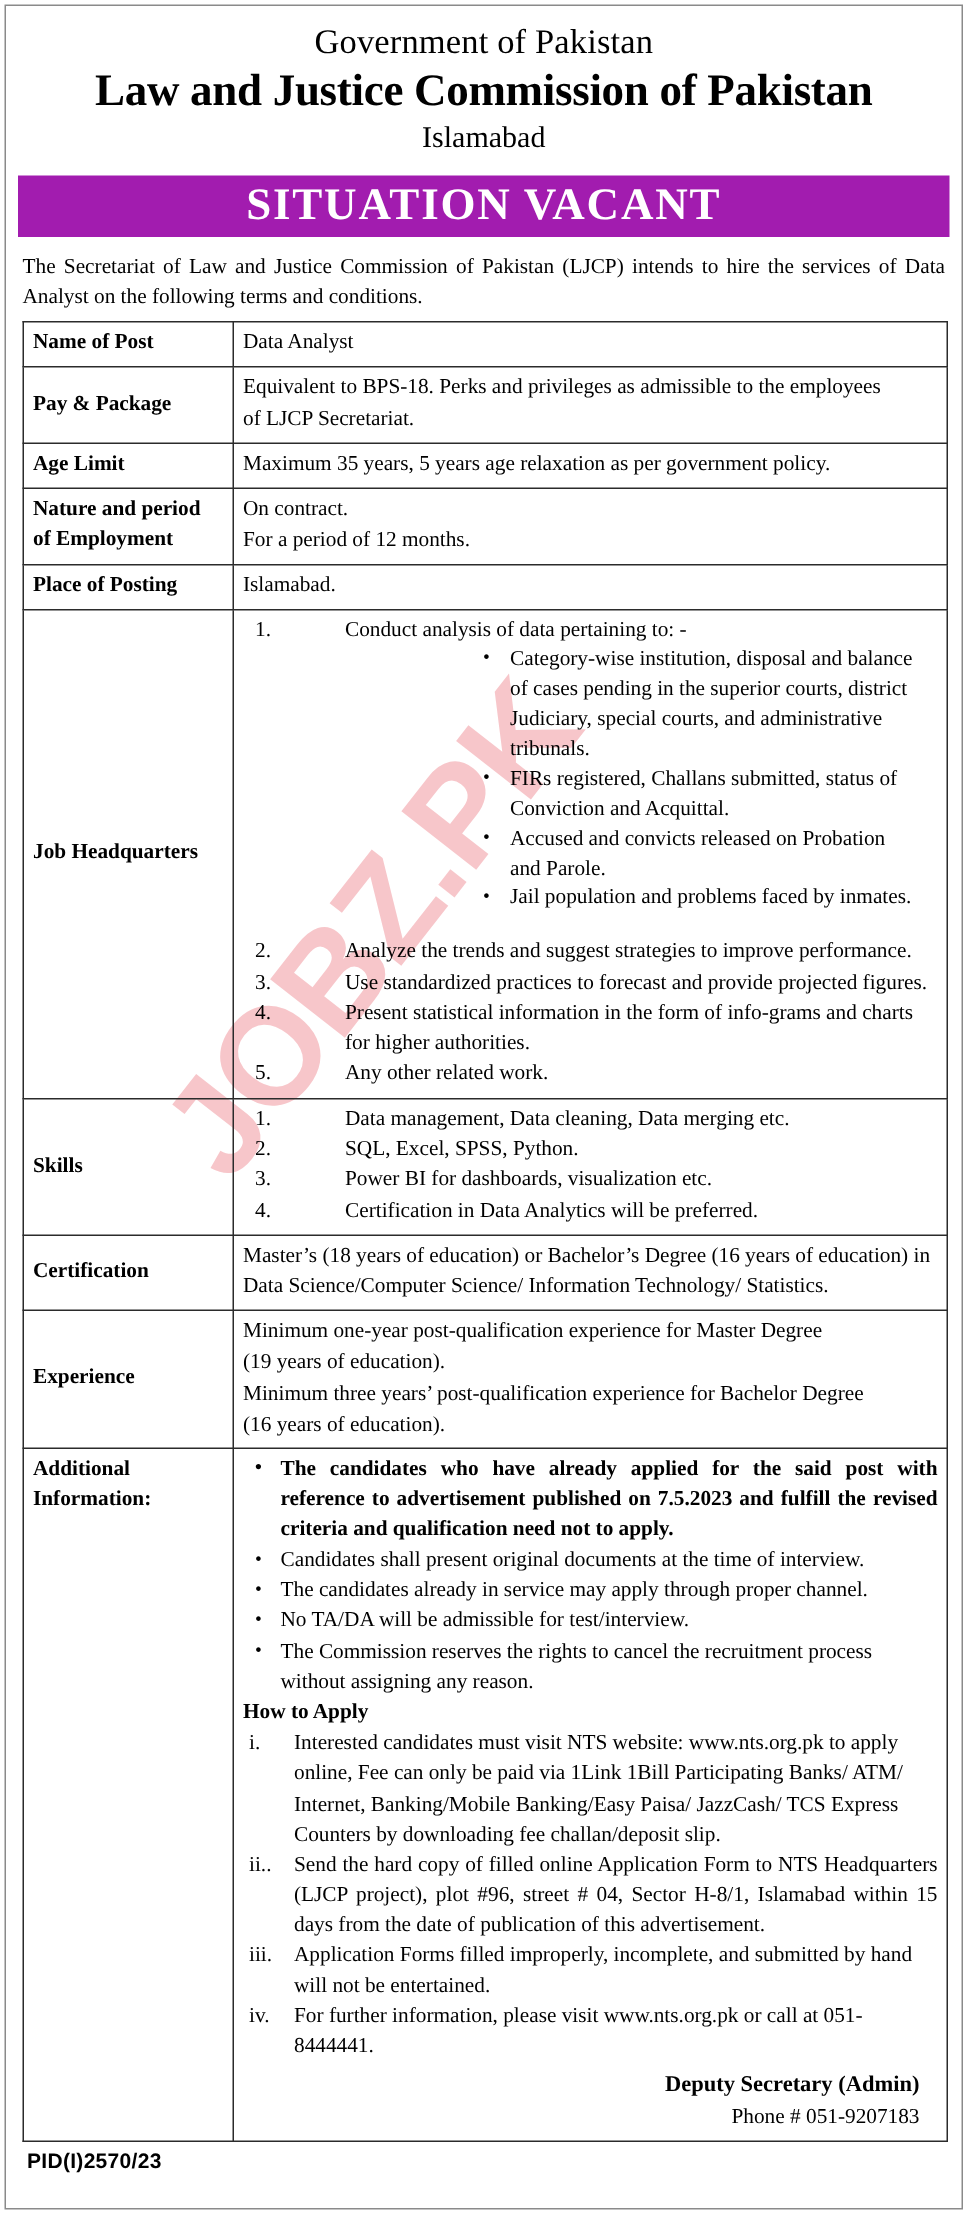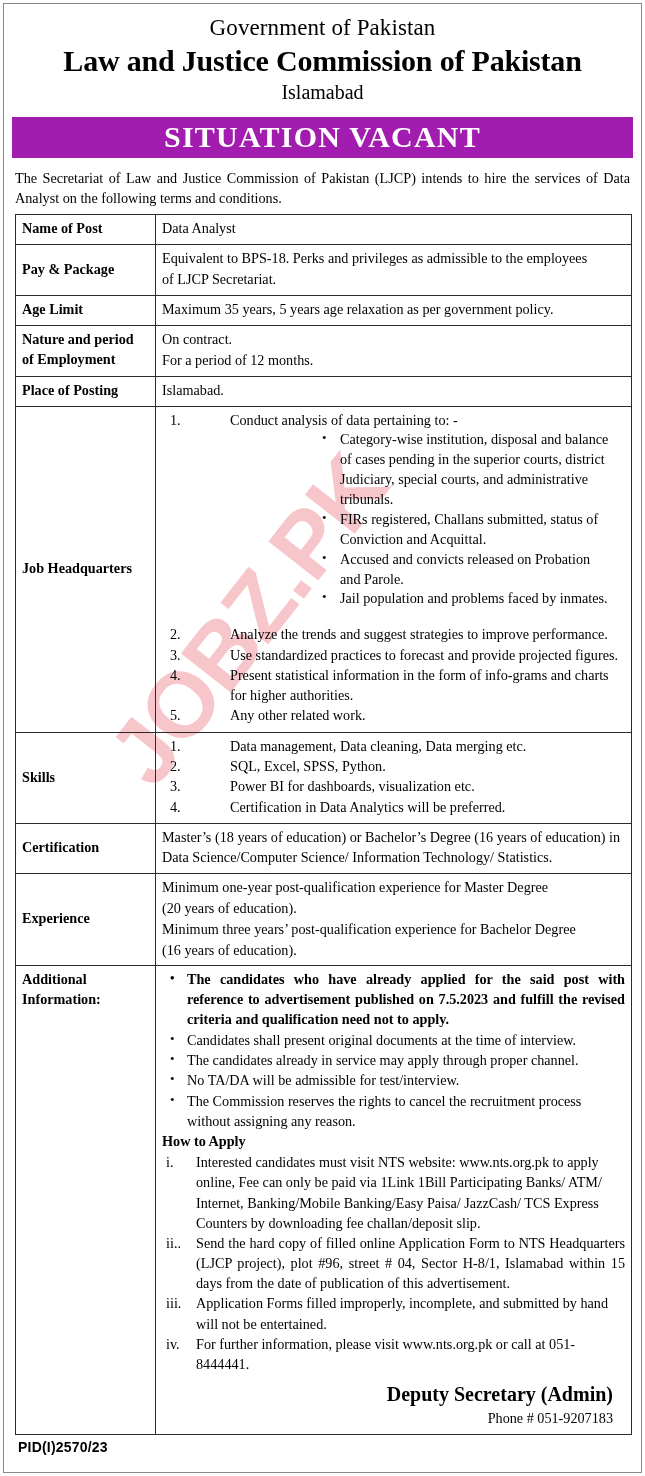--- a/index.html
+++ b/index.html
@@ -194,21 +194,21 @@
   ol.roman > li > .rn {
     position: absolute; left: 4px; top: 0;
     width: 26px;
     text-align: left;
   }
   ol.roman > li.just { text-align: justify; }
 
   .sign {
     text-align: right;
     font-weight: 700;
-    font-size: 20px;
+    font-size: 15px;
     margin-top: 6px;
     padding-right: 12px;
   }
   .phone {
     text-align: right;
     font-size: 14.2px;
     padding-right: 12px;
     margin-top: 1px;
   }
 
@@ -338,21 +338,21 @@
 
         <tr>
           <td class="lbl mid">Certification</td>
           <td class="val">Master’s (18 years of education) or Bachelor’s Degree (16 years of education) in Data Science/Computer Science/ Information Technology/ Statistics.</td>
         </tr>
 
         <tr>
           <td class="lbl mid">Experience</td>
           <td class="val">
             <p>Minimum one-year post-qualification experience for Master Degree</p>
-            <p>(20 years of education).</p>
+            <p>(19 years of education).</p>
             <p>Minimum three years’ post-qualification experience for Bachelor Degree</p>
             <p>(16 years of education).</p>
           </td>
         </tr>
 
         <tr>
           <td class="lbl">
             <div>Additional</div>
             <div>Information:</div>
           </td>

